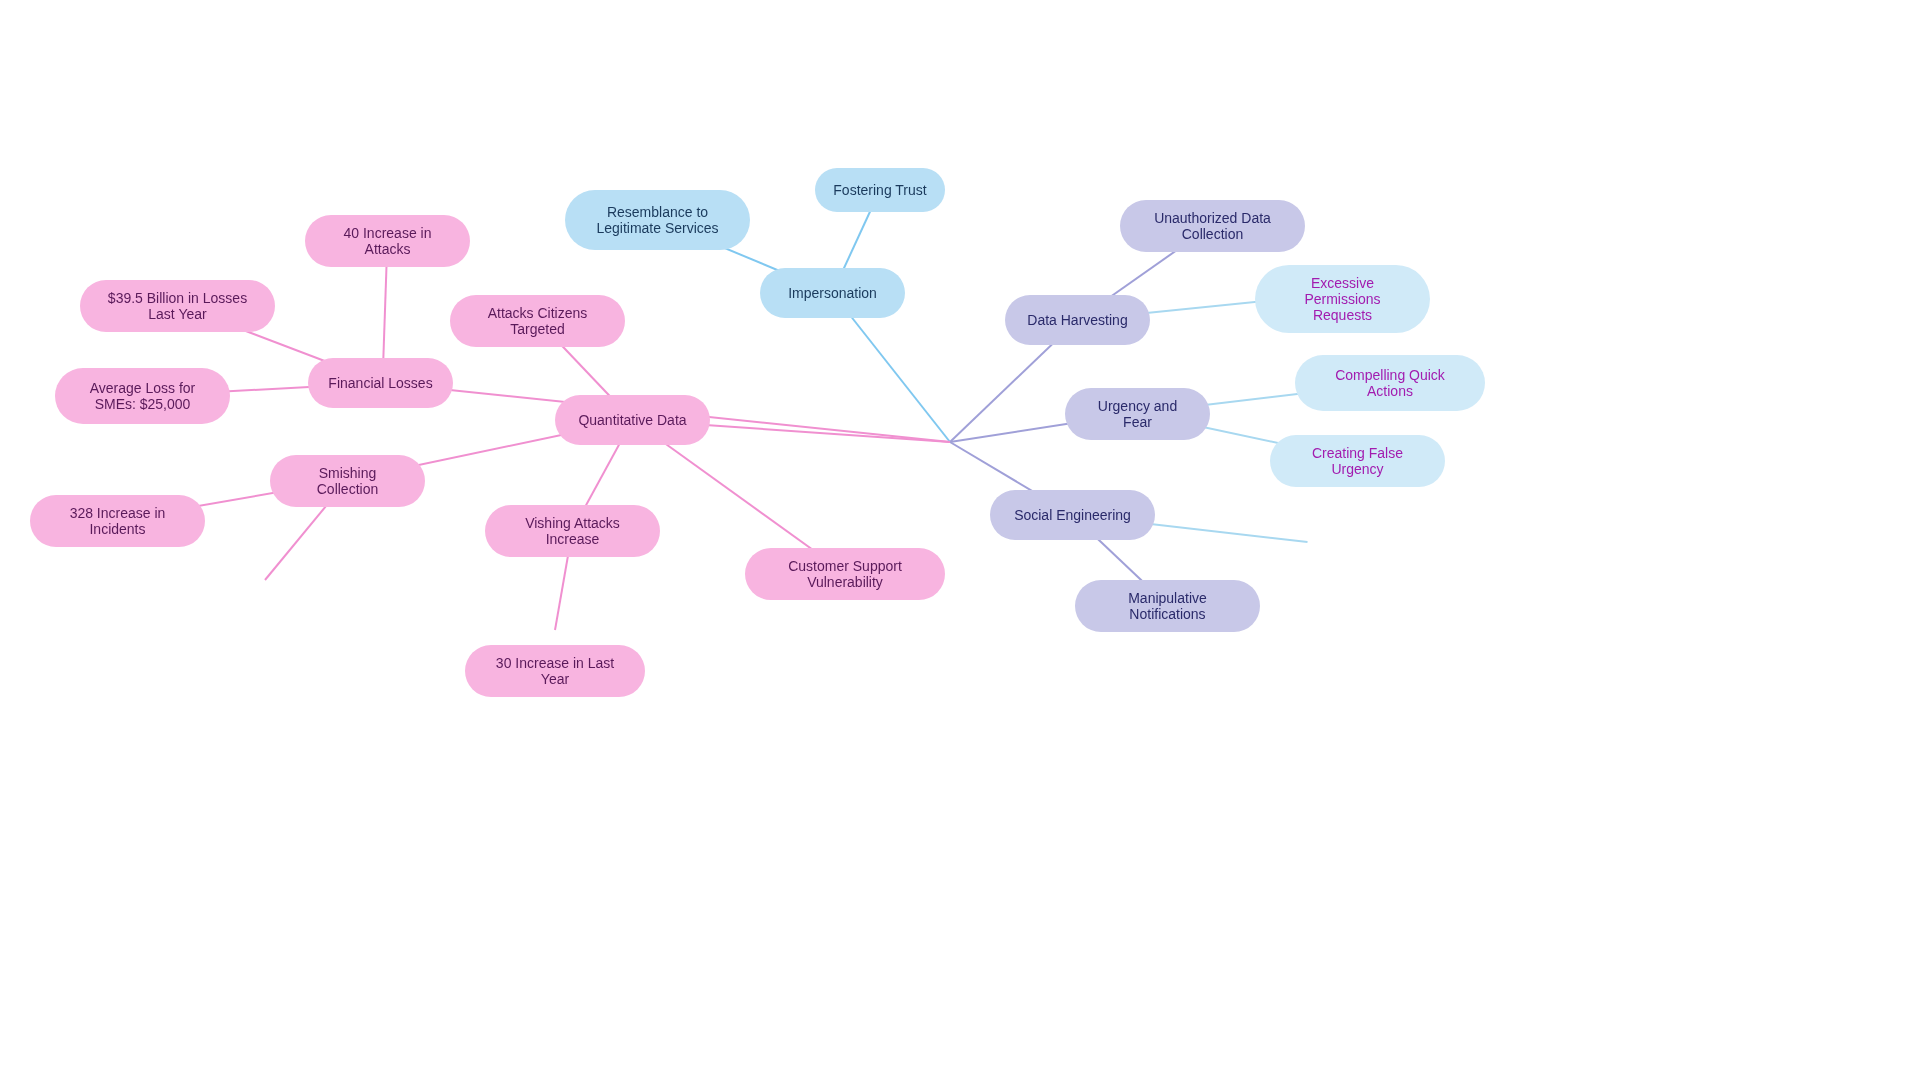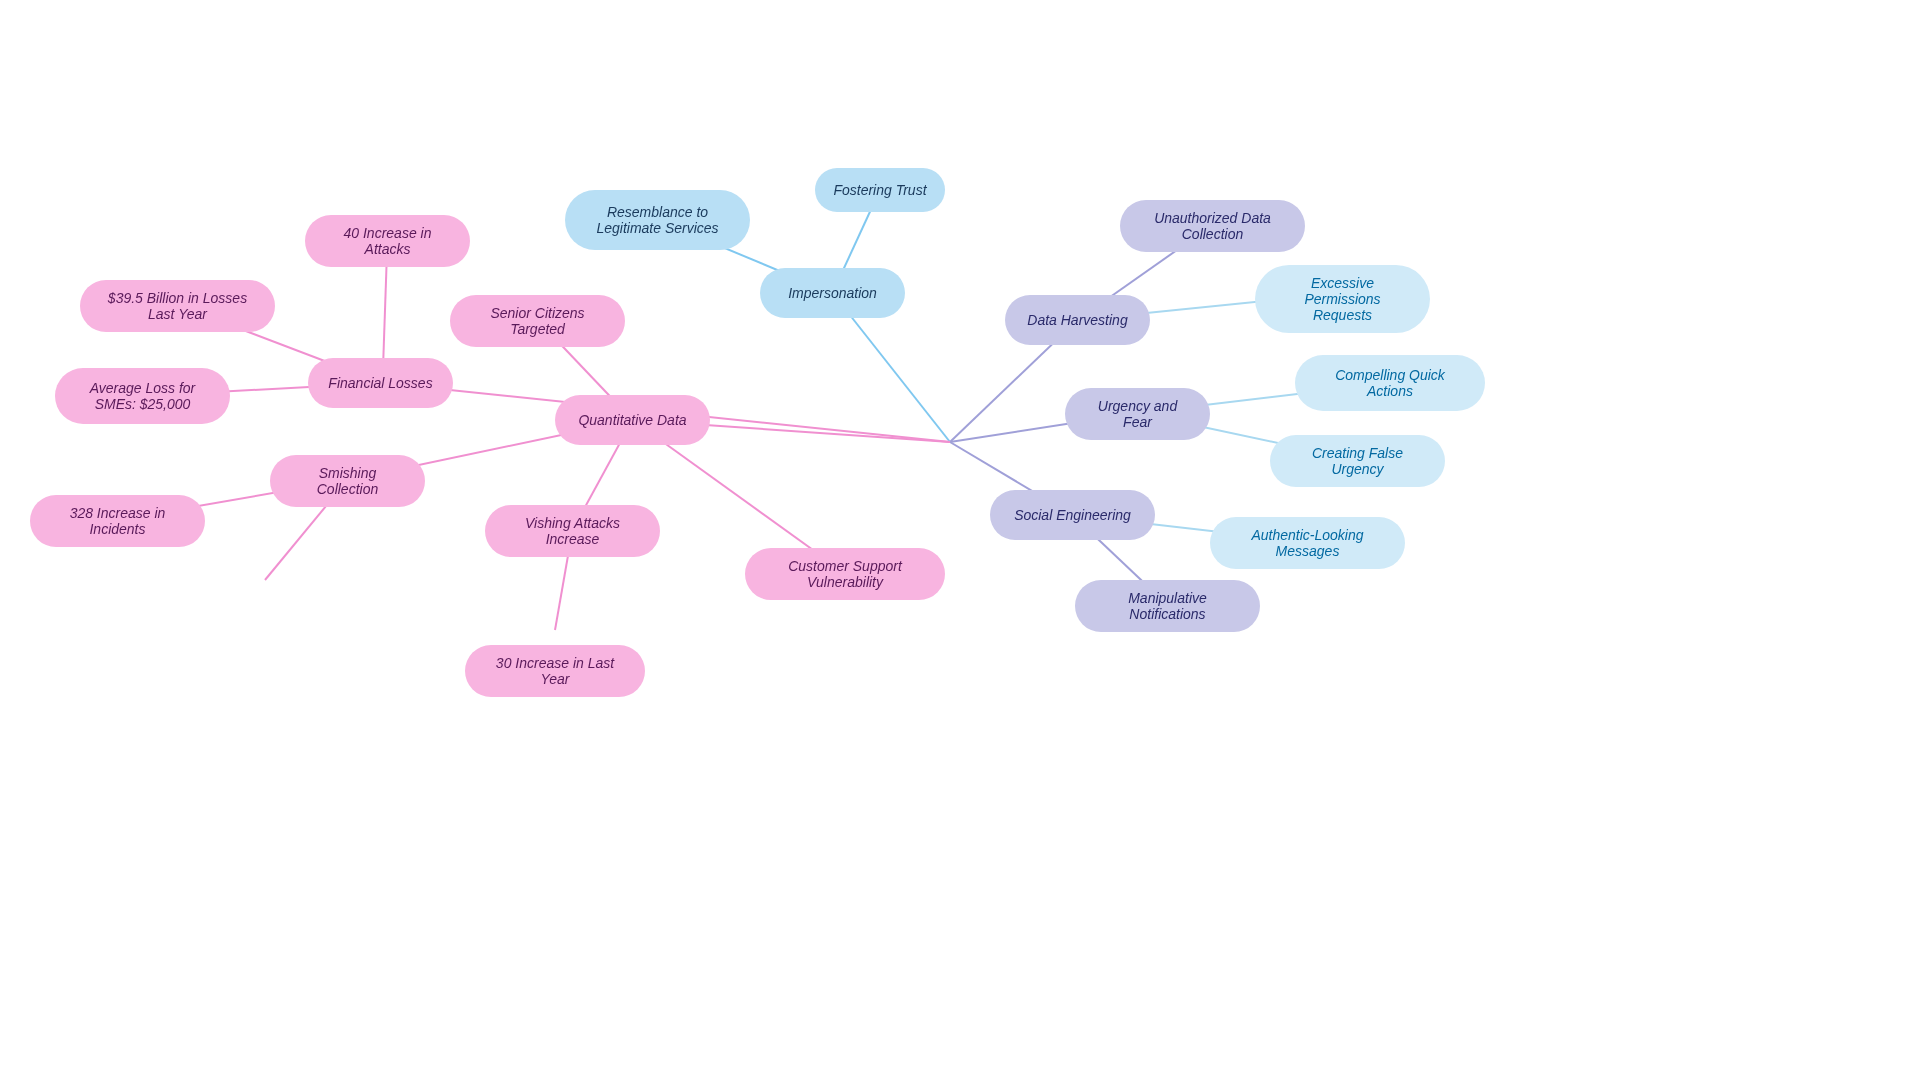--- a/index.html
+++ b/index.html
@@ -28,21 +28,20 @@
       position: absolute;
       border-radius: 50px;
       display: flex;
       align-items: center;
       justify-content: center;
       text-align: center;
       font-size: 14px;
       font-weight: 500;
       padding: 10px 18px;
       cursor: pointer;
-      font-style: italic;
     }
     .node-center {
       background: #1a1a2e;
       color: #ffffff;
       font-size: 16px;
       font-weight: 600;
       border-radius: 18px;
       width: 190px;
       height: 70px;
     }
@@ -56,21 +55,21 @@
       color: #1a3a5c;
       border: none;
     }
     .node-lavender {
       background: #c8c8e8;
       color: #2a2a6a;
       border: none;
     }
     .node-lightblue {
       background: #d0eaf8;
-      color: #0369a1;
+      color: #a21caf;
       border: none;
     }
   </style>
 </head>
 <body>
 
 <div id="mindmap-container">
   <svg id="connections">
       <line x1="950" y1="442" x2="832.5" y2="293" stroke="#80c8f0" stroke-width="2"></line>
       <line x1="832.5" y1="293" x2="657.5" y2="220" stroke="#80c8f0" stroke-width="2"></line>
@@ -100,26 +99,25 @@
     <div class="node node-blue" style="left: 760px; top: 268px; width: 145px; min-height: 50px;">Impersonation</div>
     <div class="node node-blue" style="left: 565px; top: 190px; width: 185px; min-height: 60px;">Resemblance to Legitimate Services</div>
     <div class="node node-blue" style="left: 815px; top: 168px; width: 130px; min-height: 44px;">Fostering Trust</div>
     <div class="node node-lavender" style="left: 1005px; top: 295px; width: 145px; min-height: 50px;">Data Harvesting</div>
     <div class="node node-lavender" style="left: 1120px; top: 200px; width: 185px; min-height: 50px;">Unauthorized Data Collection</div>
     <div class="node node-lightblue" style="left: 1255px; top: 265px; width: 175px; min-height: 56px;">Excessive Permissions Requests</div>
     <div class="node node-lavender" style="left: 1065px; top: 388px; width: 145px; min-height: 50px;">Urgency and Fear</div>
     <div class="node node-lightblue" style="left: 1295px; top: 355px; width: 190px; min-height: 56px;">Compelling Quick Actions</div>
     <div class="node node-lightblue" style="left: 1270px; top: 435px; width: 175px; min-height: 50px;">Creating False Urgency</div>
     <div class="node node-lavender" style="left: 990px; top: 490px; width: 165px; min-height: 50px;">Social Engineering</div>
-    <div class="node node-lightblue" style="left: 1210px; top: 517px; width: 195px; min-height: 50px;">Authentic-Looking Messages</div>
     <div class="node node-lavender" style="left: 1075px; top: 580px; width: 185px; min-height: 50px;">Manipulative Notifications</div>
     <div class="node node-pink" style="left: 555px; top: 395px; width: 155px; min-height: 50px;">Quantitative Data</div>
     <div class="node node-pink" style="left: 485px; top: 505px; width: 175px; min-height: 50px;">Vishing Attacks Increase</div>
     <div class="node node-pink" style="left: 745px; top: 548px; width: 200px; min-height: 50px;">Customer Support Vulnerability</div>
     <div class="node node-pink" style="left: 465px; top: 605px; width: 180px; min-height: 50px; margin-top: 40px;">30 Increase in Last Year</div>
     <div class="node node-pink" style="left: 270px; top: 455px; width: 155px; min-height: 50px;">Smishing Collection</div>
     <div class="node node-pink" style="left: 30px; top: 495px; width: 175px; min-height: 50px;">328 Increase in Incidents</div>
     <div class="node node-pink" style="left: 308px; top: 358px; width: 145px; min-height: 50px;">Financial Losses</div>
     <div class="node node-pink" style="left: 55px; top: 368px; width: 175px; min-height: 56px;">Average Loss for SMEs: $25,000</div>
     <div class="node node-pink" style="left: 80px; top: 280px; width: 195px; min-height: 50px;">$39.5 Billion in Losses Last Year</div>
     <div class="node node-pink" style="left: 305px; top: 215px; width: 165px; min-height: 44px;">40 Increase in Attacks</div>
-    <div class="node node-pink" style="left: 450px; top: 295px; width: 175px; min-height: 50px;">Senior Citizens Targeted</div>
+    <div class="node node-pink" style="left: 450px; top: 295px; width: 175px; min-height: 50px;">Attacks Citizens Targeted</div>
   </div>
 
 </body></html>

